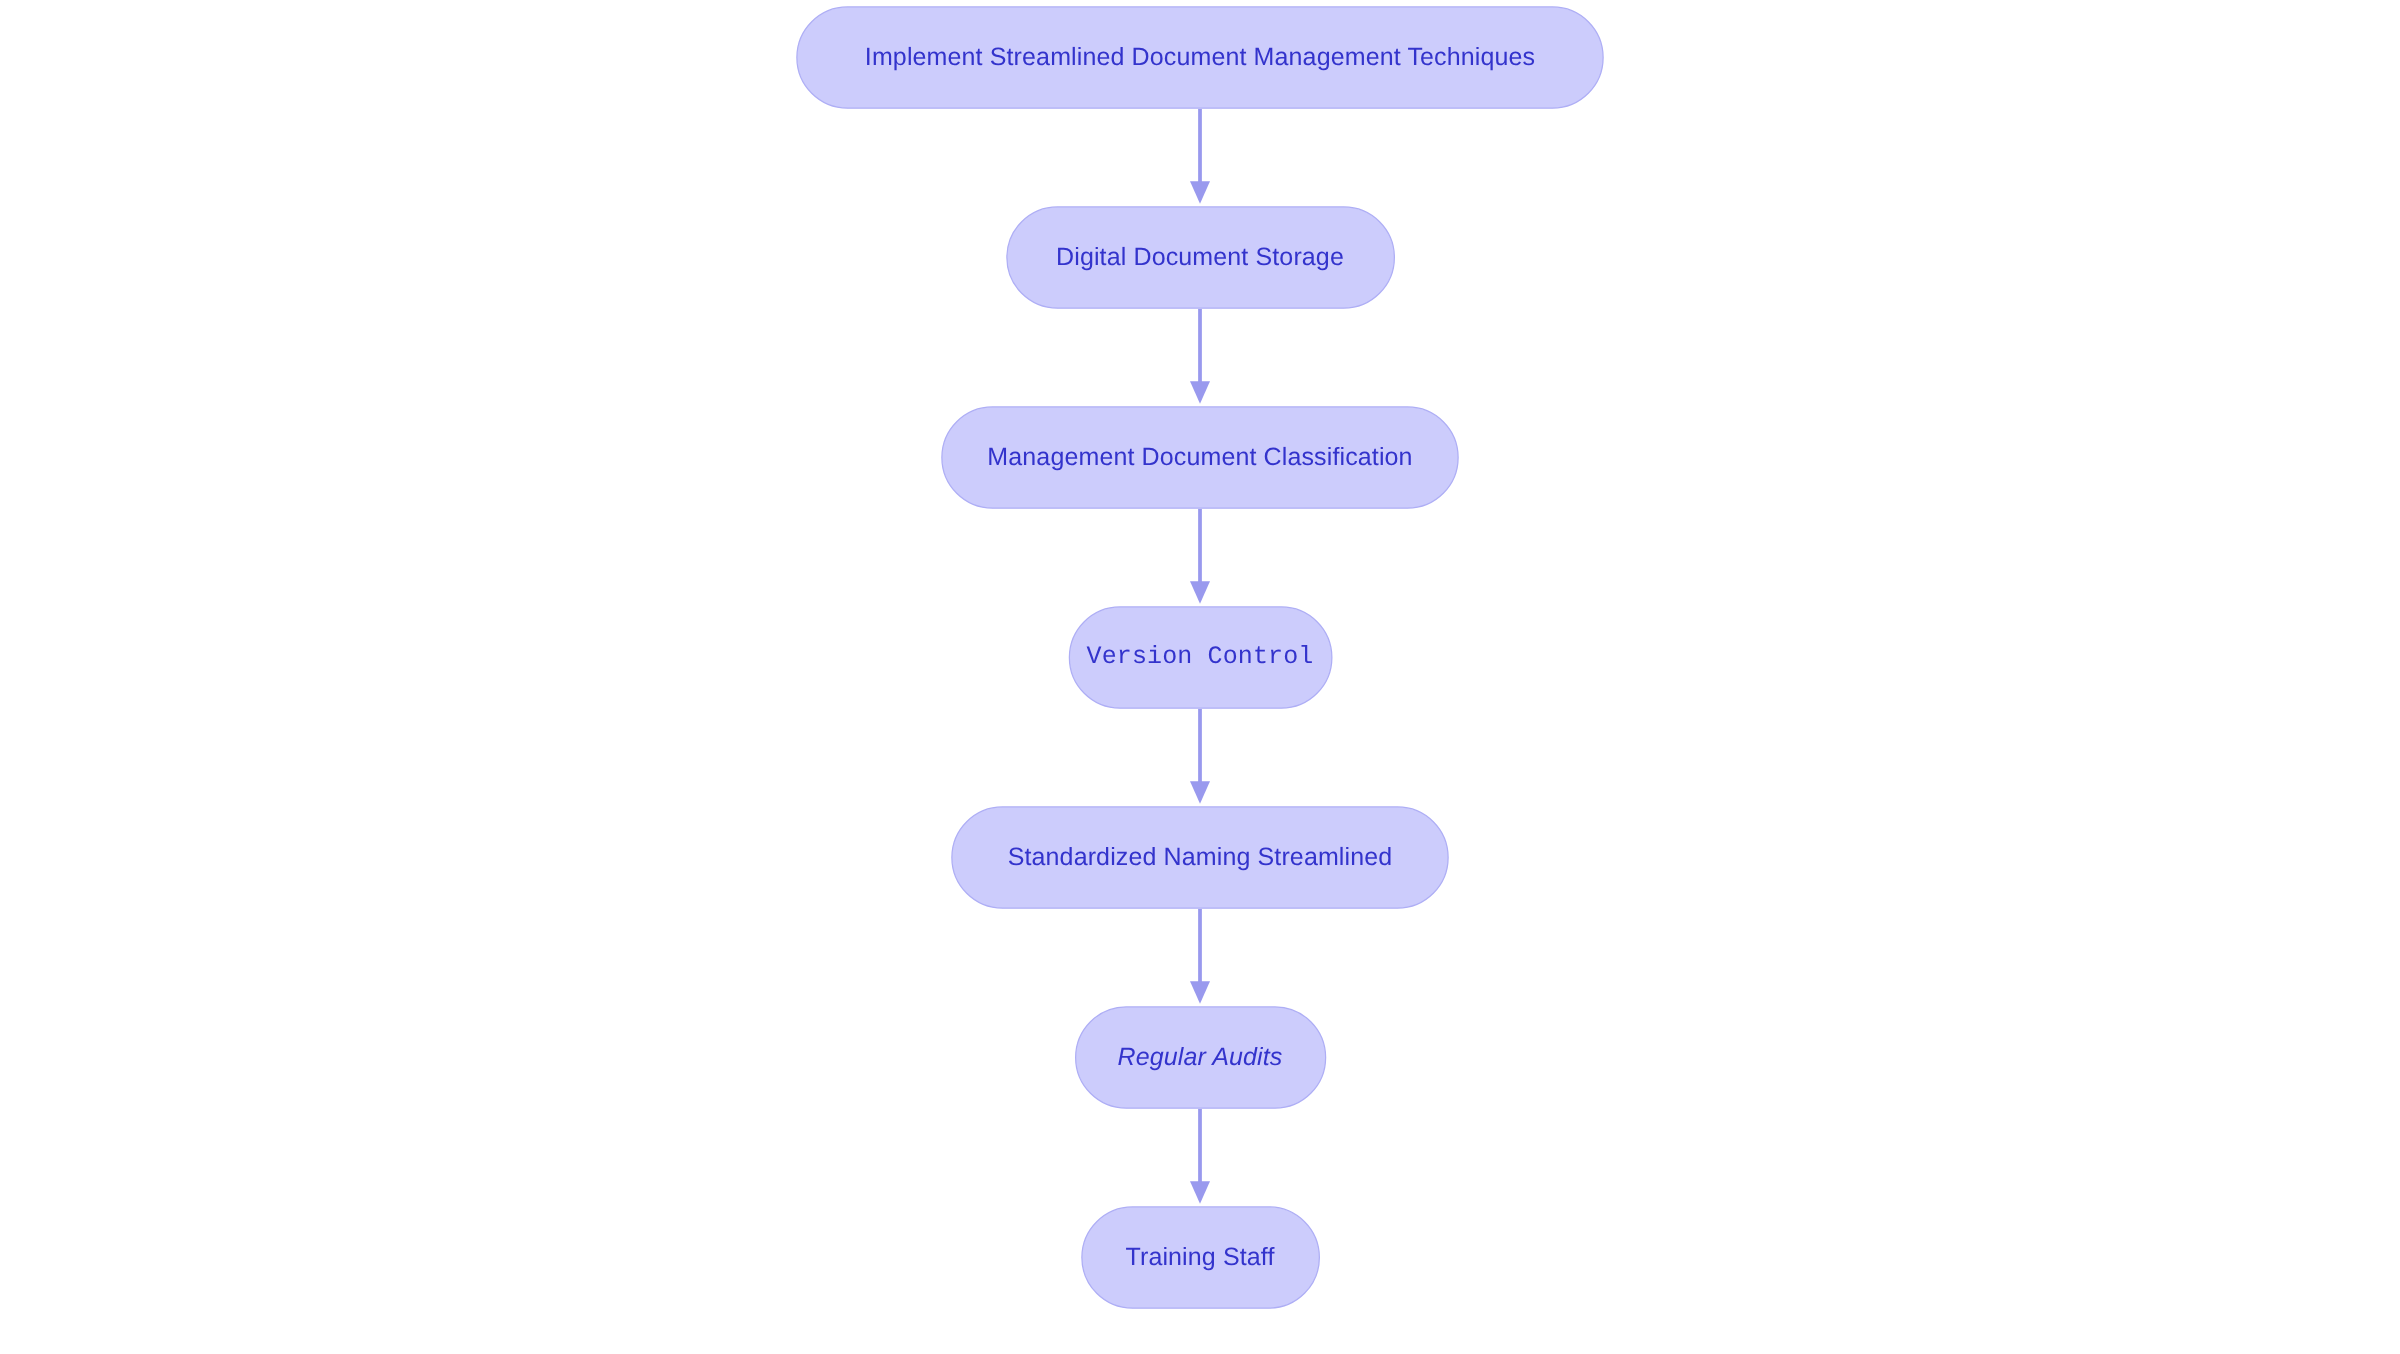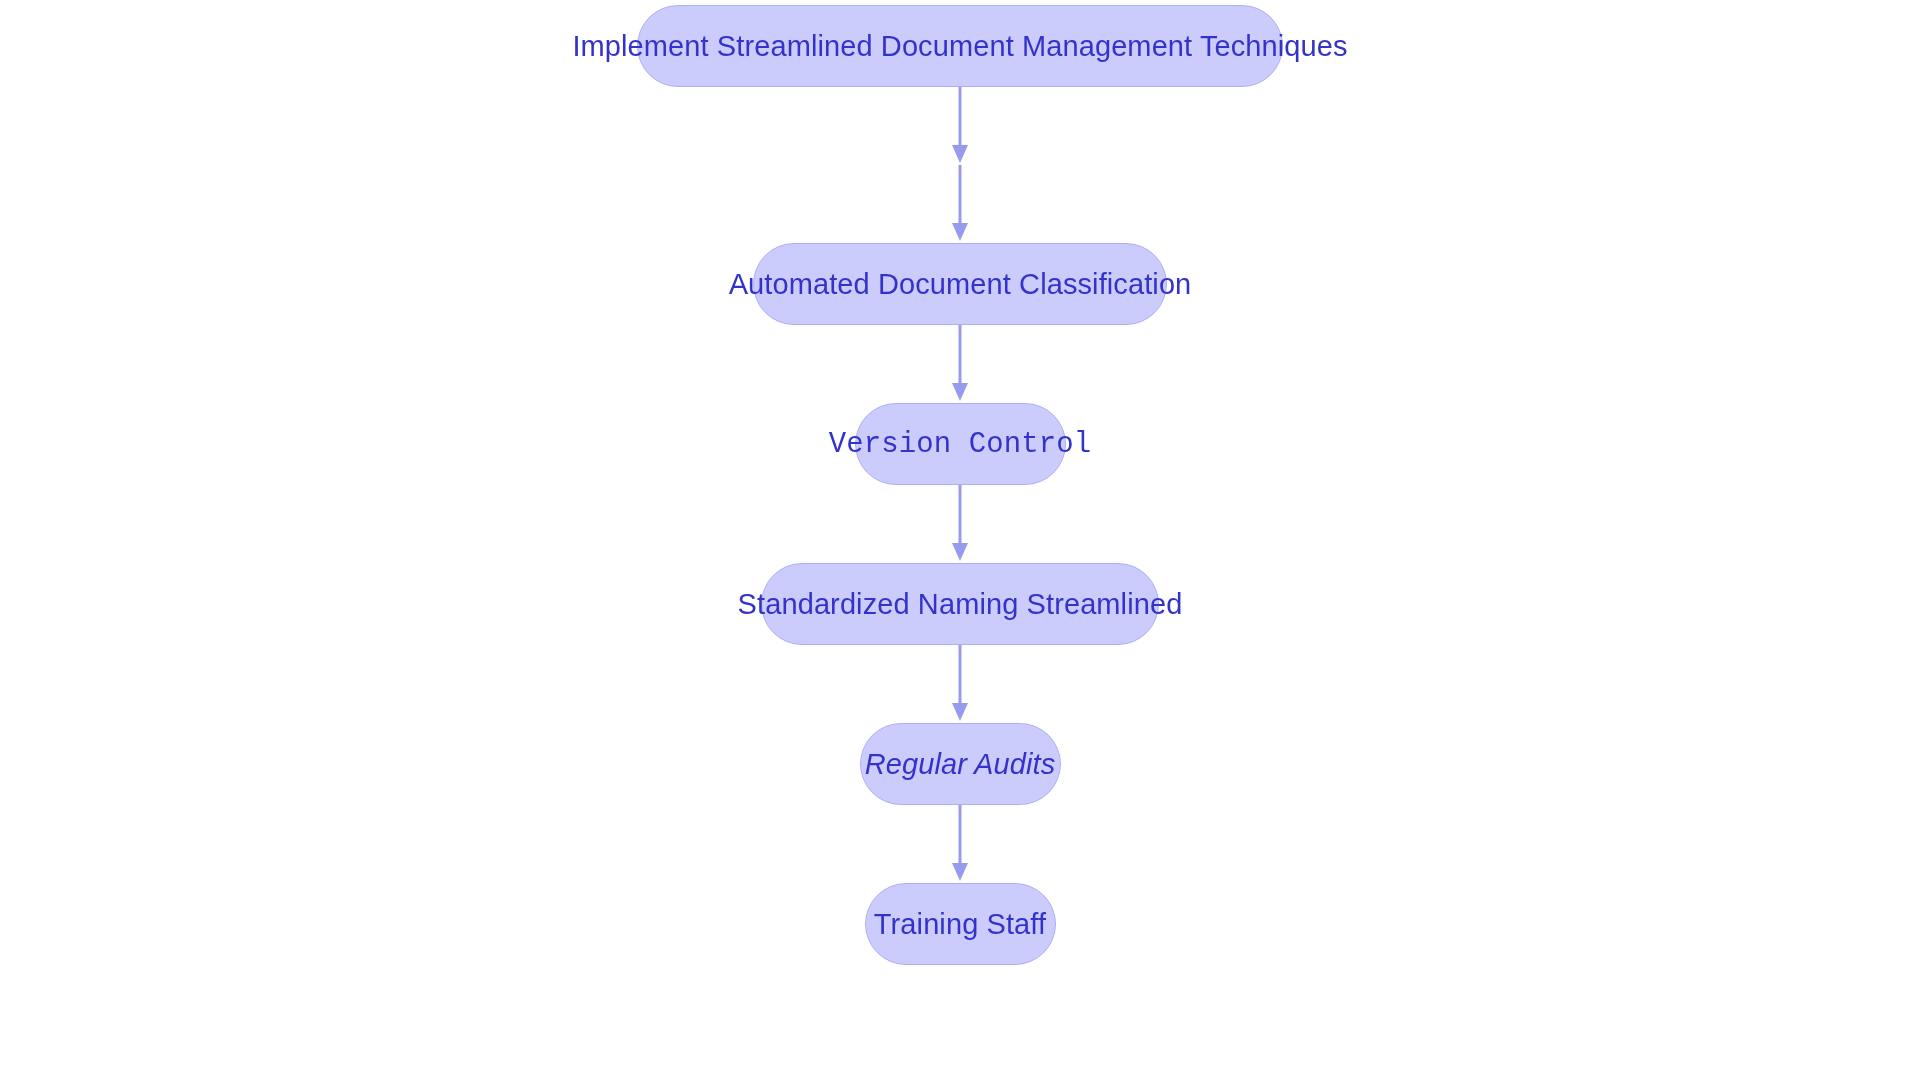--- a/index.html
+++ b/index.html
@@ -39,21 +39,21 @@
     height: 82px;
     border: 1.6px solid #aeaef5;
     border-radius: 41px;
     background: #ccccfc;
     color: #3333cc;
     display: flex;
     align-items: center;
     justify-content: center;
     padding: 0 34px;
     white-space: nowrap;
-    font-size: 29px;
+    font-size: 20px;
     font-weight: 400;
     letter-spacing: 0.1px;
     line-height: 1;
   }
 
   .node-label {
     display: block;
     color: #3333cc;
   }
 
@@ -86,28 +86,31 @@
 
     <div class="node n0" style="width:646px;">
       <span class="node-label">Implement Streamlined Document Management Techniques</span>
     </div>
 
     <svg class="connector" viewBox="0 0 30 78">
       <path class="conn-line" d="M15 0 L15 62"></path>
       <polygon class="conn-head" points="15,76 7,58 23,58"></polygon>
     </svg>
 
+    <div class="node n1" style="width:311px;">
+      <span class="node-label">Digital Document Storage</span>
+    </div>
 
     <svg class="connector" viewBox="0 0 30 78">
       <path class="conn-line" d="M15 0 L15 62"></path>
       <polygon class="conn-head" points="15,76 7,58 23,58"></polygon>
     </svg>
 
     <div class="node n2" style="width:414px;">
-      <span class="node-label">Automated Document Classification</span>
+      <span class="node-label">Management Document Classification</span>
     </div>
 
     <svg class="connector" viewBox="0 0 30 78">
       <path class="conn-line" d="M15 0 L15 62"></path>
       <polygon class="conn-head" points="15,76 7,58 23,58"></polygon>
     </svg>
 
     <div class="node n3" style="width:211px;font-family:Liberation Mono, monospace;">
       <span class="node-label">Version Control</span>
     </div>

